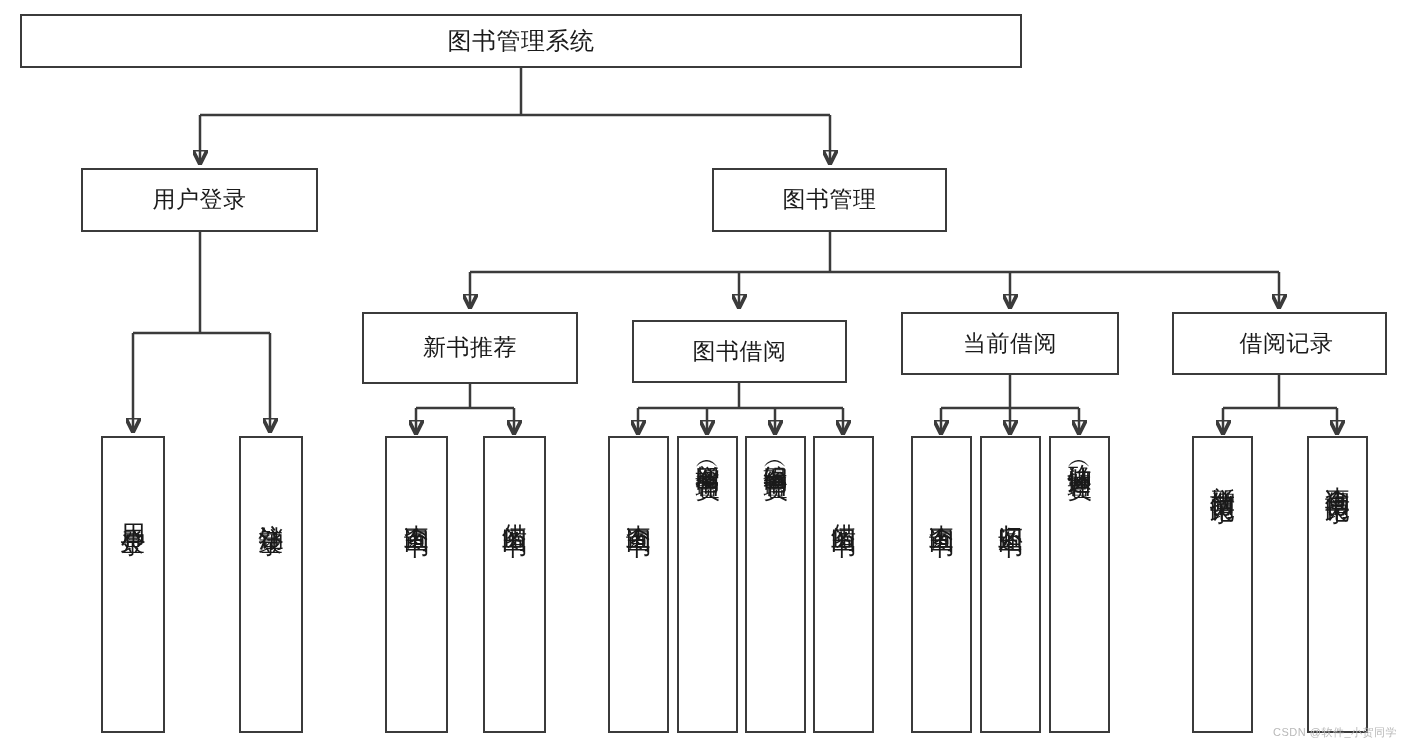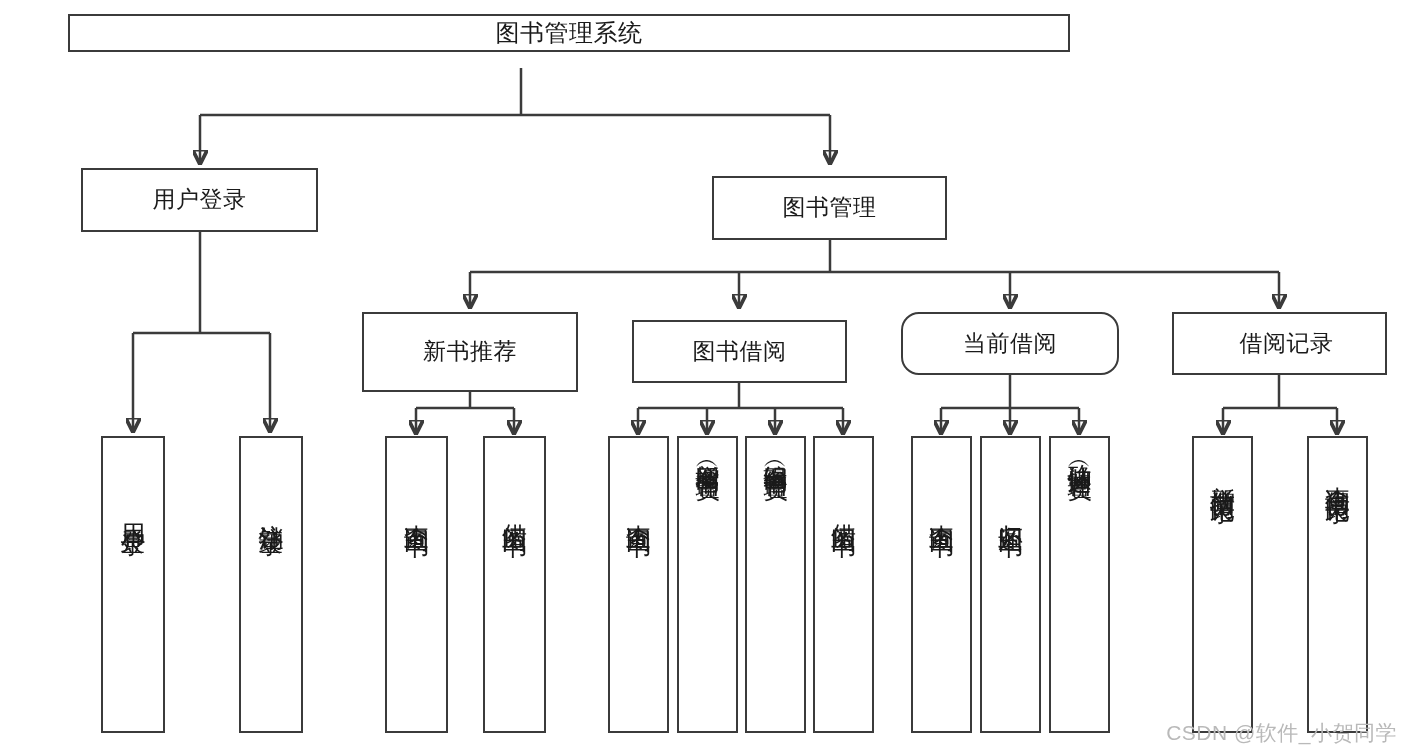--- a/index.html
+++ b/index.html
@@ -64,22 +64,22 @@
     pointer-events: none;
   }
   svg#wires path, svg#wires line {
     stroke: #3b3b3b;
     stroke-width: 2.5;
     fill: none;
   }
   .watermark {
     position: absolute;
     right: 8px;
-    bottom: 0;
-    font-size: 21px;
+    bottom: 7px;
+    font-size: 11px;
     color: #b9b9b9;
     letter-spacing: 0.5px;
     white-space: nowrap;
   }
 </style>
 </head>
 <body>
 
 <div id="canvas">
 
@@ -126,41 +126,41 @@
     <line x1="941" y1="408" x2="941" y2="433" marker-end="url(#arrow)"></line>
     <line x1="1010" y1="408" x2="1010" y2="433" marker-end="url(#arrow)"></line>
     <line x1="1079" y1="408" x2="1079" y2="433" marker-end="url(#arrow)"></line>
 
     <line x1="1279" y1="375" x2="1279" y2="408"></line>
     <line x1="1223" y1="408" x2="1337" y2="408"></line>
     <line x1="1223" y1="408" x2="1223" y2="433" marker-end="url(#arrow)"></line>
     <line x1="1337" y1="408" x2="1337" y2="433" marker-end="url(#arrow)"></line>
   </svg>
 
-  <div class="node horiz root" style="left:20px; top:14px; width:1002px; height:38px;margin-left:48px;">
+  <div class="node horiz root" style="left:20px; top:14px; width:1002px; height:54px;">
     <span class="label">图书管理系统</span>
   </div>
 
   <div class="node horiz" style="left:81px; top:168px; width:237px; height:64px;">
     <span class="label">用户登录</span>
   </div>
 
-  <div class="node horiz" style="left:712px; top:176px; width:235px; height:64px;">
+  <div class="node horiz" style="left:712px; top:168px; width:235px; height:64px;">
     <span class="label">图书管理</span>
   </div>
 
-  <div class="node horiz" style="left:362px; top:312px; width:216px; height:80px;">
+  <div class="node horiz" style="left:362px; top:312px; width:216px; height:72px;">
     <span class="label">新书推荐</span>
   </div>
 
   <div class="node horiz" style="left:632px; top:312px; width:215px; height:63px;margin-top:8px;">
     <span class="label">图书借阅</span>
   </div>
 
-  <div class="node horiz" style="left:901px; top:312px; width:218px; height:63px;border-radius:18px;">
+  <div class="node horiz" style="left:901px; top:312px; width:218px; height:63px;">
     <span class="label">当前借阅</span>
   </div>
 
   <div class="node horiz" style="left:1172px; top:312px; width:215px; height:63px;padding-left:14px;">
     <span class="label">借阅记录</span>
   </div>
 
   <div class="node vert" style="left:101px; top:436px; width:64px; height:297px; padding-top:66px;">
     <span class="label">用户登录</span>
   </div>

